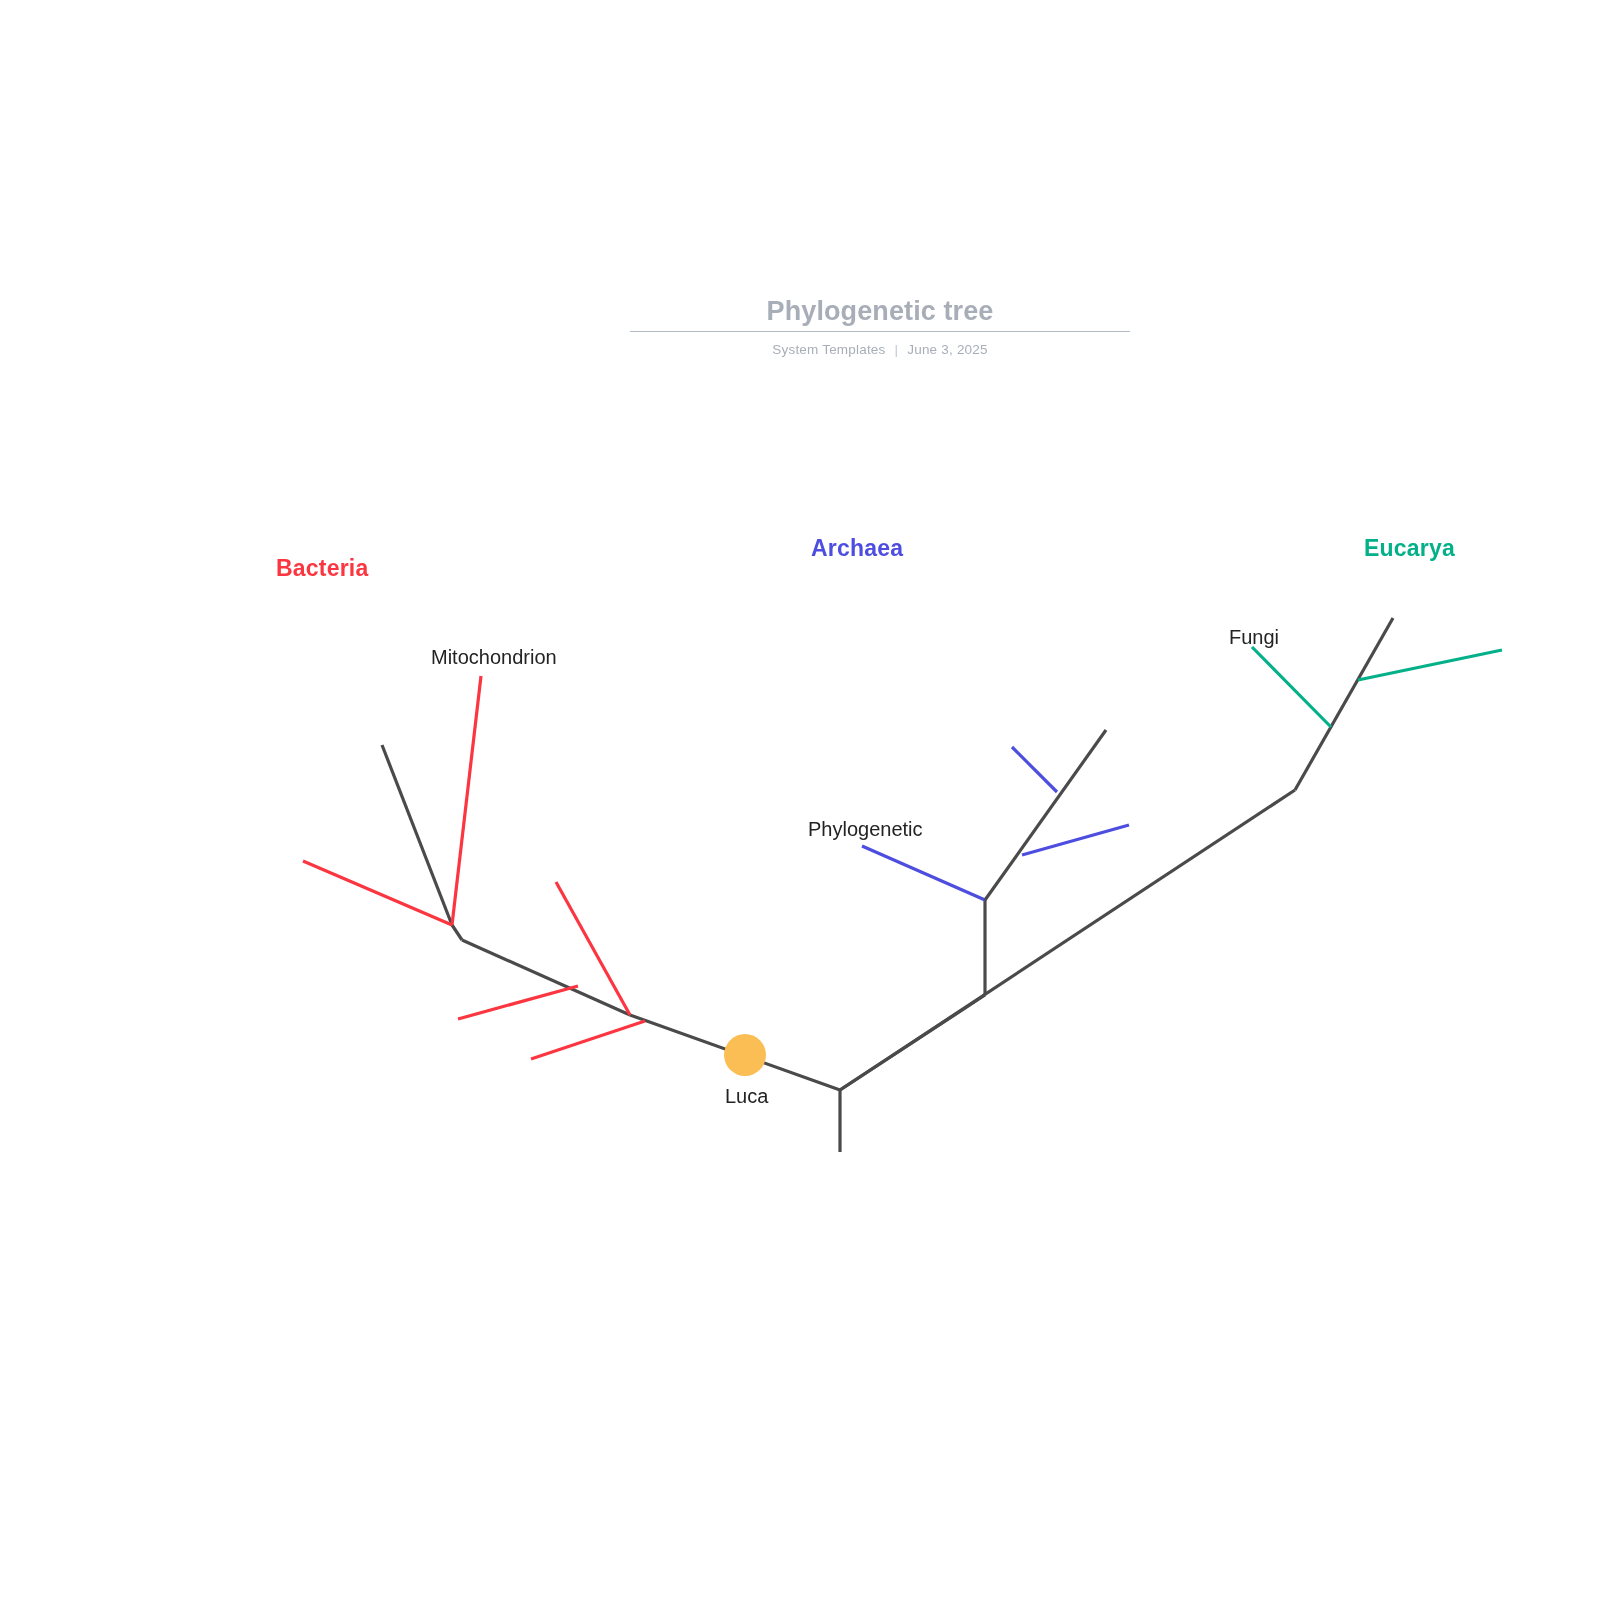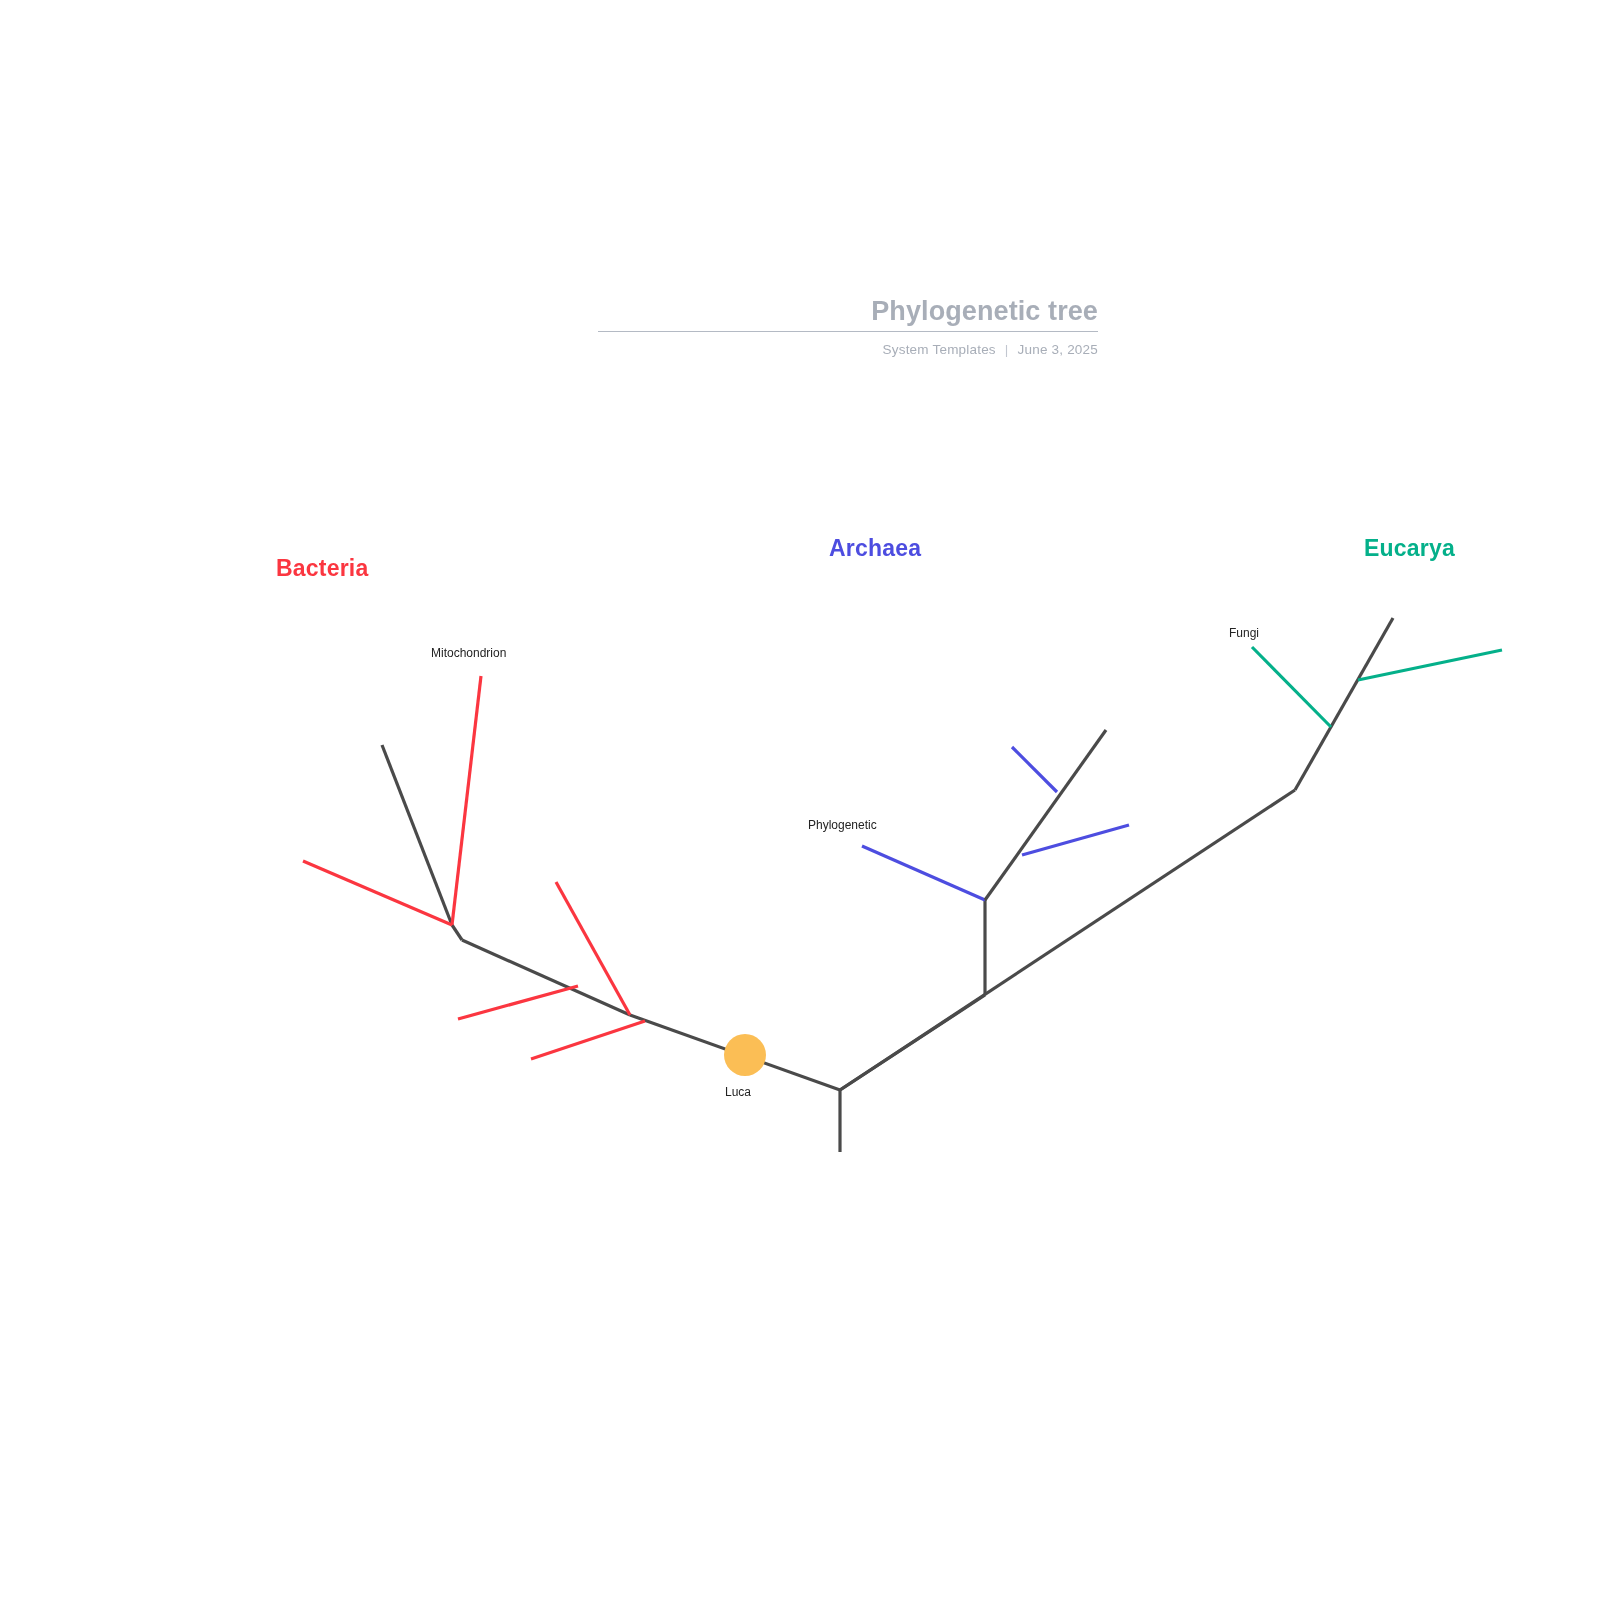--- a/index.html
+++ b/index.html
@@ -17,24 +17,24 @@
   }
   #canvas {
     position: relative;
     width: 1600px;
     height: 1600px;
     background: #ffffff;
   }
   
   .title-block {
     position: absolute;
-    left: 598px;
+    left: 630px;
     top: 292px;
     width: 500px;
-    text-align: right;
+    text-align: center;
   }
   .doc-title {
     font-size: 27px;
     font-weight: bold;
     color: #a8aeb8;
     letter-spacing: 0.1px;
     line-height: 38px;
     white-space: nowrap;
   }
   .title-rule {
@@ -57,26 +57,26 @@
   }
   
   .domain-label {
     position: absolute;
     font-size: 23px;
     font-weight: bold;
     white-space: nowrap;
     letter-spacing: 0.2px;
   }
   #domain-bacteria { left: 276px; top: 535px; margin-top: 20px; }
-  #domain-archaea  { left: 811px; top: 535px; margin-left: 18px; }
+  #domain-archaea  { left: 811px; top: 535px; }
   #domain-eucarya  { left: 1347px; top: 535px; }
   
   .node-label {
     position: absolute;
-    font-size: 12px;
+    font-size: 20px;
     color: #232323;
     white-space: nowrap;
   }
   #label-mitochondrion { left: 431px; top: 646px; }
   #label-korarchaeota  { left: 808px; top: 818px; }
   #label-fungi         { left: 1229px; top: 626px; }
   #label-luca          { left: 725px; top: 1085px; text-align: center; }
   
   #tree-svg {
     position: absolute;

